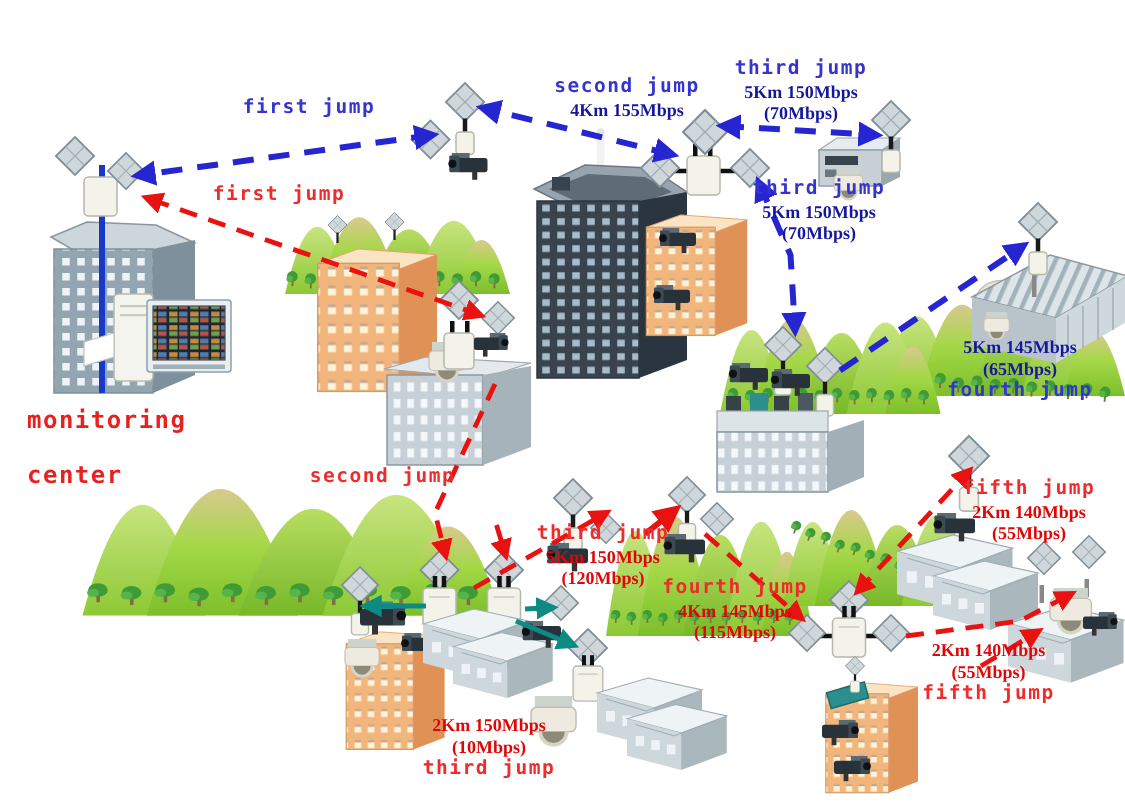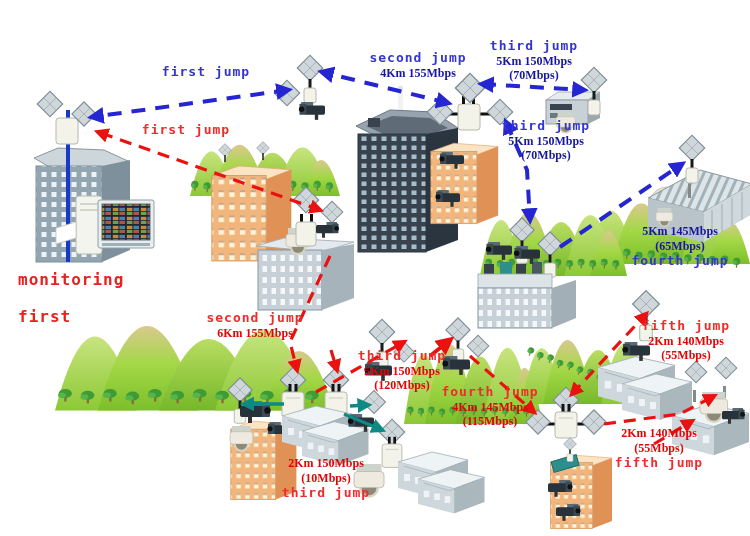--- a/index.html
+++ b/index.html
@@ -403,21 +403,20 @@
   <span class="js">5Km 150Mbps</span>
   <span class="js">(70Mbps)</span>
 </div>
 <div class="lbl lbl-blue" style="left:628px;top:224px;width:104px">
   <span class="js">5Km 145Mbps</span>
   <span class="js">(65Mbps)</span>
   <span class="jn">fourth jump</span>
 </div>
 <div class="lbl lbl-red" style="left:200px;top:310px;width:110px">
   <span class="jn">second jump</span>
-  <span class="js">6Km 155Mbps</span>
 </div>
 <div class="lbl lbl-red" style="left:354px;top:348px;width:96px">
   <span class="jn">third jump</span>
   <span class="js">5Km 150Mbps</span>
   <span class="js">(120Mbps)</span>
 </div>
 <div class="lbl lbl-red" style="left:440px;top:384px;width:100px">
   <span class="jn">fourth jump</span>
   <span class="js">4Km 145Mbps</span>
   <span class="js">(115Mbps)</span>
@@ -425,23 +424,23 @@
 <div class="lbl lbl-red" style="left:638px;top:318px;width:96px">
   <span class="jn">fifth jump</span>
   <span class="js">2Km 140Mbps</span>
   <span class="js">(55Mbps)</span>
 </div>
 <div class="lbl lbl-red" style="left:610px;top:426px;width:98px">
   <span class="js">2Km 140Mbps</span>
   <span class="js">(55Mbps)</span>
   <span class="jn">fifth jump</span>
 </div>
-<div class="lbl lbl-red" style="left:276px;top:456px;width:100px">
+<div class="lbl lbl-red" style="left:276px;top:476px;width:100px">
   <span class="js">2Km 150Mbps</span>
   <span class="js">(10Mbps)</span>
   <span class="jn">third jump</span>
 </div>
 <div class="mc">
   <span>monitoring</span>
-  <span class="mc2">first</span>
+  <span class="mc2">center</span>
 </div>
 
 </div>
 
 </body></html>

